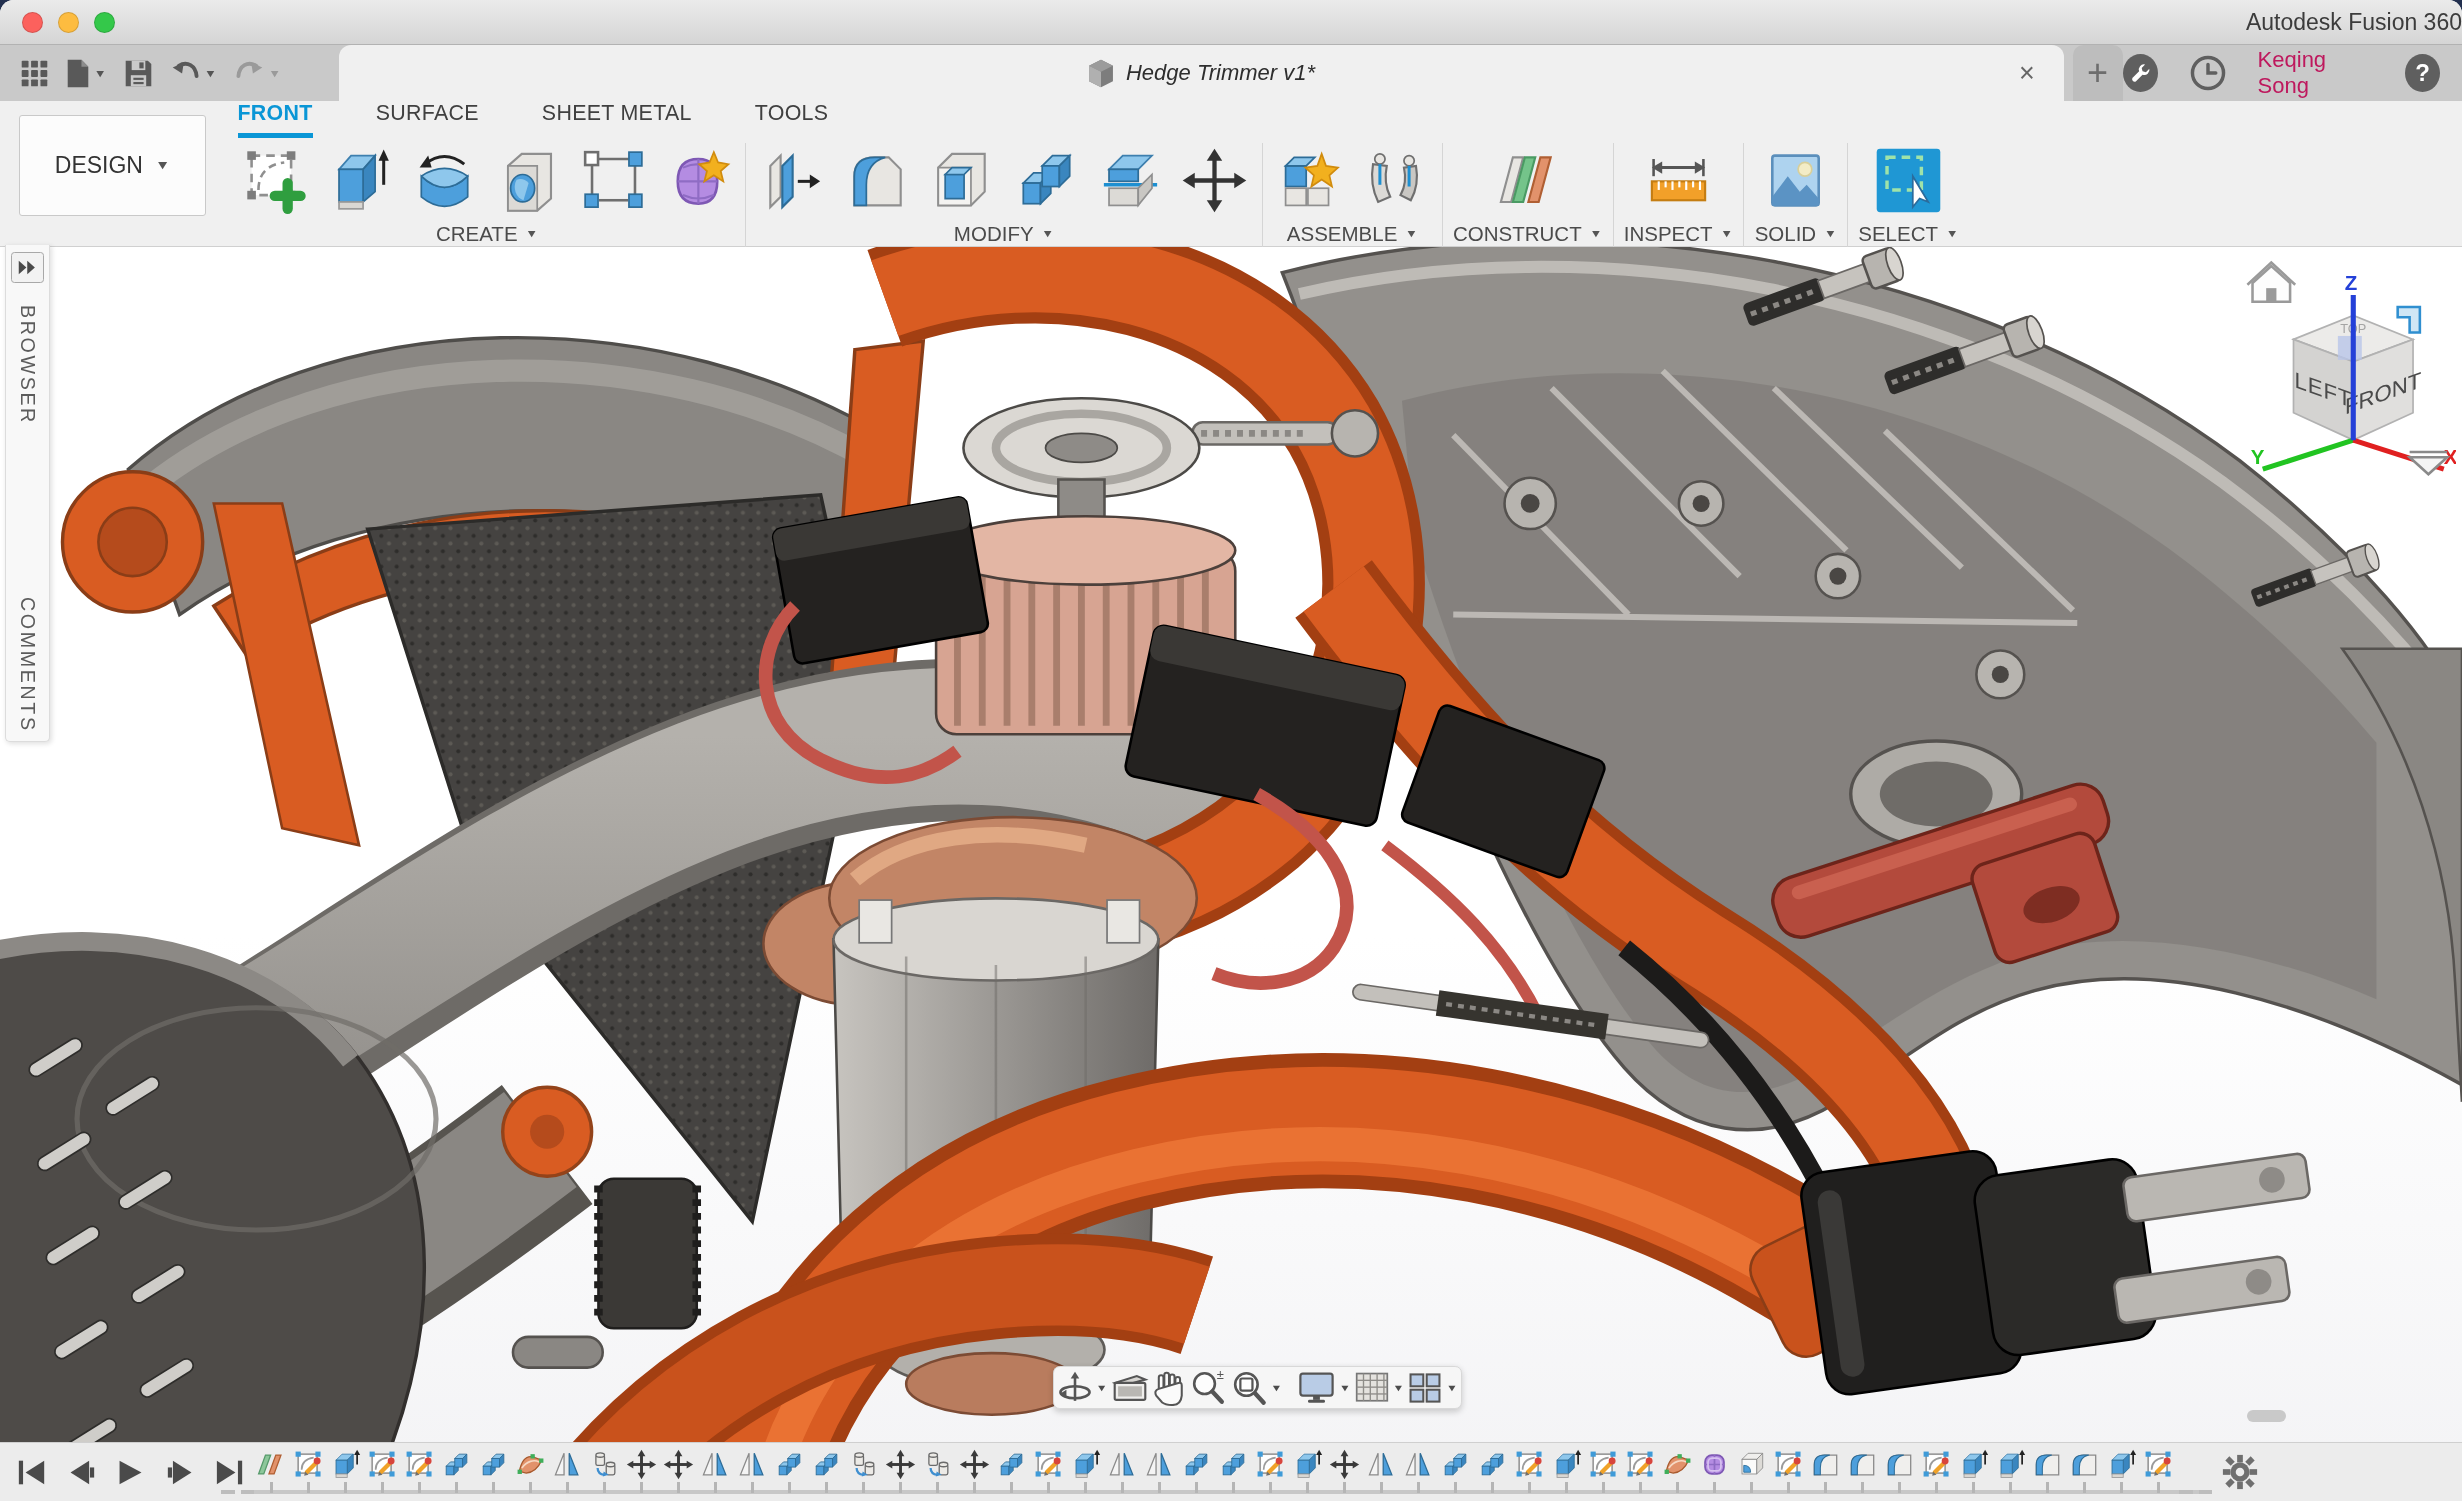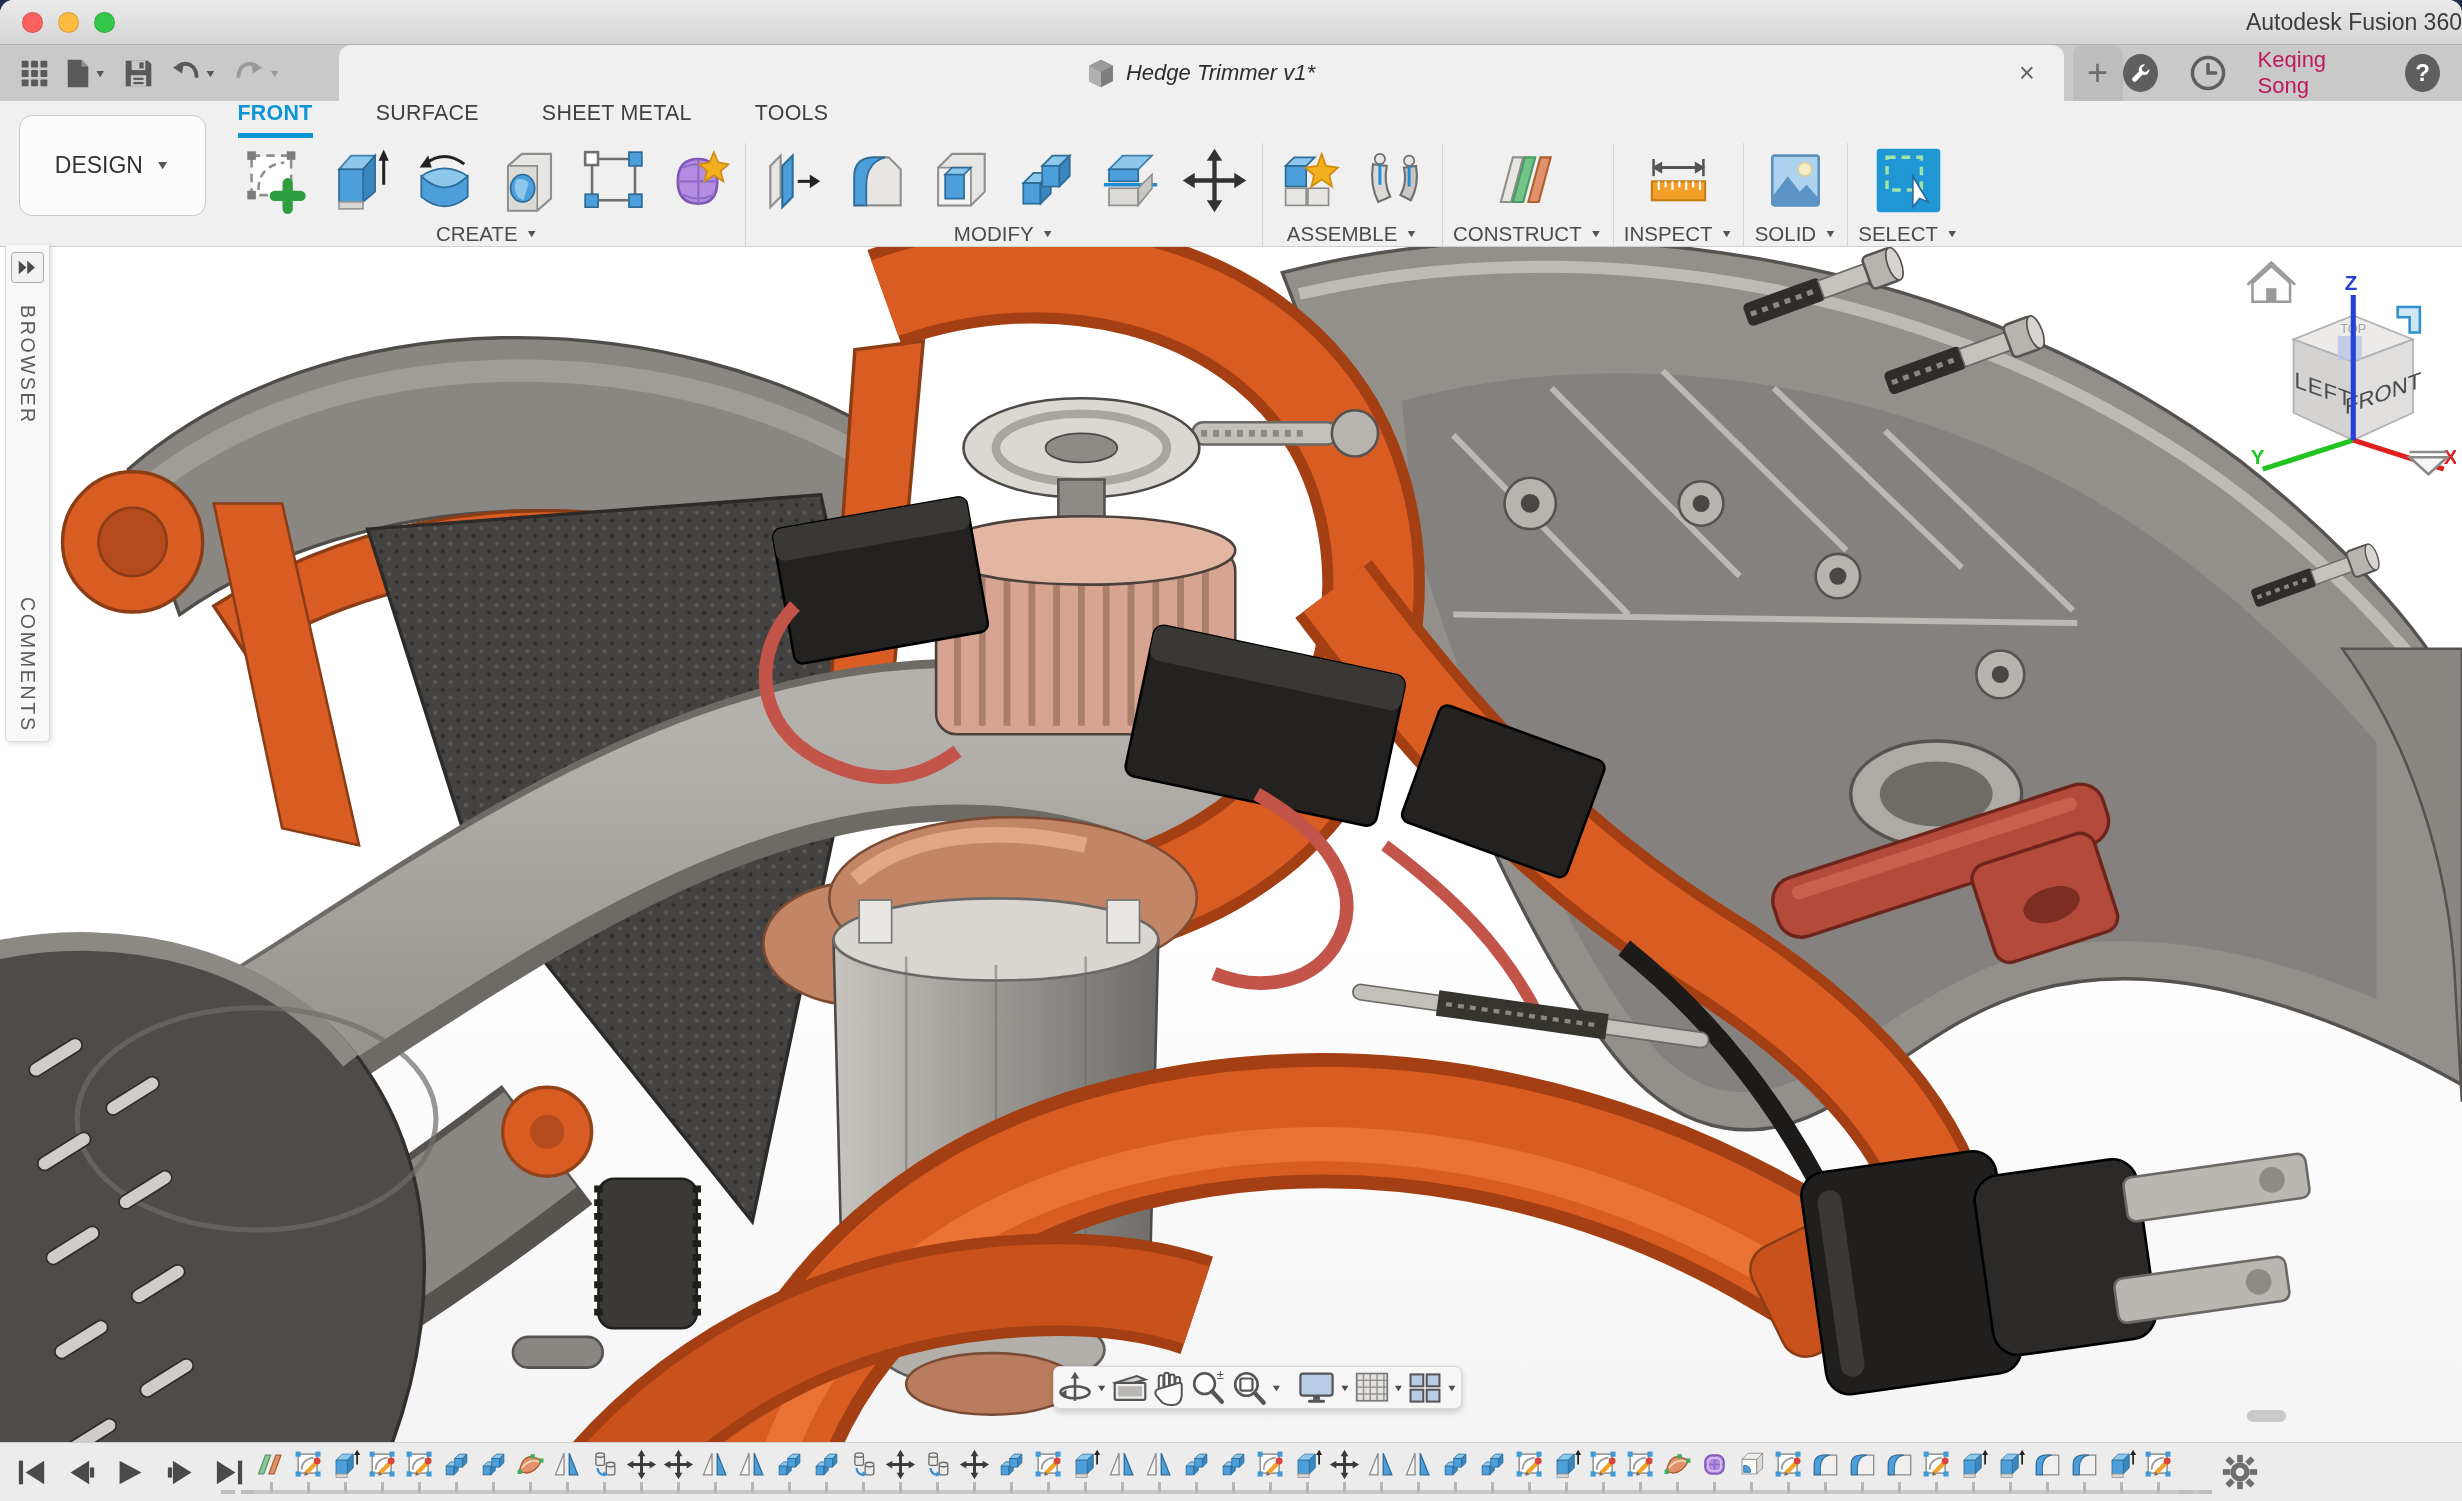--- a/index.html
+++ b/index.html
@@ -17,21 +17,21 @@
   .caret-dim{color:#9a9a9a;}
   .doc-tab{width:1725px;background:#f0f0f0;border-radius:12px 12px 0 0;display:flex;align-items:center;justify-content:center;gap:12px;position:relative;}
   .doc-title{font-size:22px;color:#2e2e2e;font-style:italic;}
   .tab-close{position:absolute;right:19px;top:10.3px;width:36px;height:36px;font-size:27px;color:#666;display:flex;align-items:center;justify-content:center;}
   .plus-tab{width:50px;margin-left:8.5px;background:#bdbdbd;border-radius:10.3px 10.3px 0 0;display:flex;align-items:center;justify-content:center;font-size:36px;color:#6d6d6d;font-weight:300;}
   .strip-right{flex:1;display:flex;align-items:center;justify-content:flex-end;gap:31px;padding-right:22px;}
   .circle-ic{width:38px;height:38px;border-radius:50%;display:flex;align-items:center;justify-content:center;}
   .user-name{font-size:22px;color:#be185d;}
   
   .ribbon{height:145px;background:#f0f0f0;border-bottom:0.9px solid #d0d0d0;position:relative;}
-  .design-btn{position:absolute;left:19px;top:13.7px;width:185px;height:99px;background:#fcfcfc;border:1.7px solid #c9c9c9;border-radius:13px;display:flex;align-items:center;justify-content:center;gap:12px;font-size:23px;color:#333;}
+  .design-btn{position:absolute;left:19px;top:13.7px;width:185px;height:99px;background:#fcfcfc;border:1.7px solid #c9c9c9;border-radius:3px;display:flex;align-items:center;justify-content:center;gap:12px;font-size:23px;color:#333;}
   .ribbon-body{margin-left:229px;height:100%;display:flex;flex-direction:column;}
   .ribbon-tabs{display:flex;gap:63px;height:39px;align-items:flex-end;padding-left:8.5px;}
   .rtab{font-size:21.4px;color:#404040;padding-bottom:6.8px;border-bottom:5.1px solid transparent;letter-spacing:0.3px;}
   .rtab.active{color:#0a96d6;border-bottom-color:#0a96d6;font-weight:bold;}
   .ribbon-groups{display:flex;align-items:flex-start;margin-top:3.4px;}
   .rgroup{display:flex;flex-direction:column;align-items:center;padding:0 10.3px;}
   .rtools{display:flex;gap:10.3px;height:79px;align-items:center;}
   .rtool{width:74px;height:74px;display:flex;align-items:center;justify-content:center;border-radius:3.4px;}
   .rlabel{margin-top:1.7px;font-size:20.5px;color:#4b4b4b;display:flex;gap:7.7px;align-items:center;}
   .rsep{width:0.9px;background:#d5d5d5;height:109px;margin-top:1.7px;}

